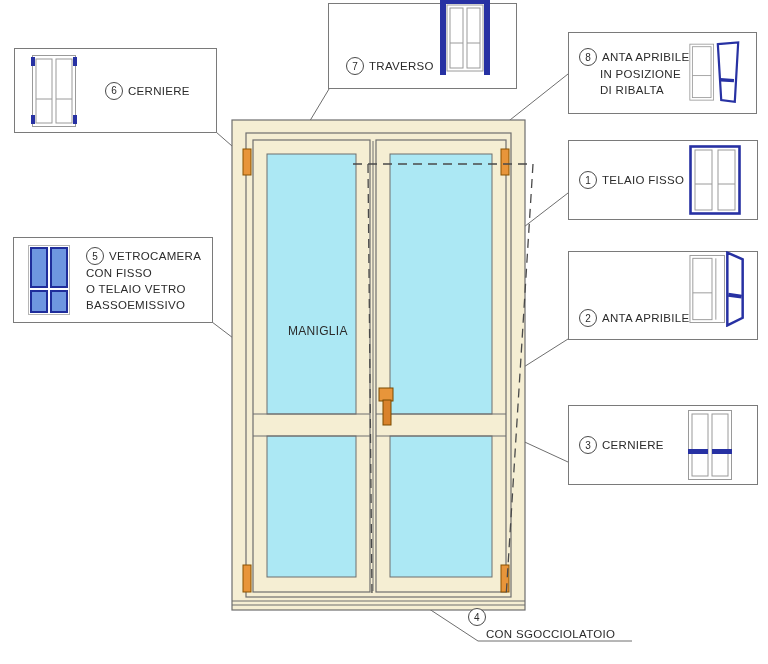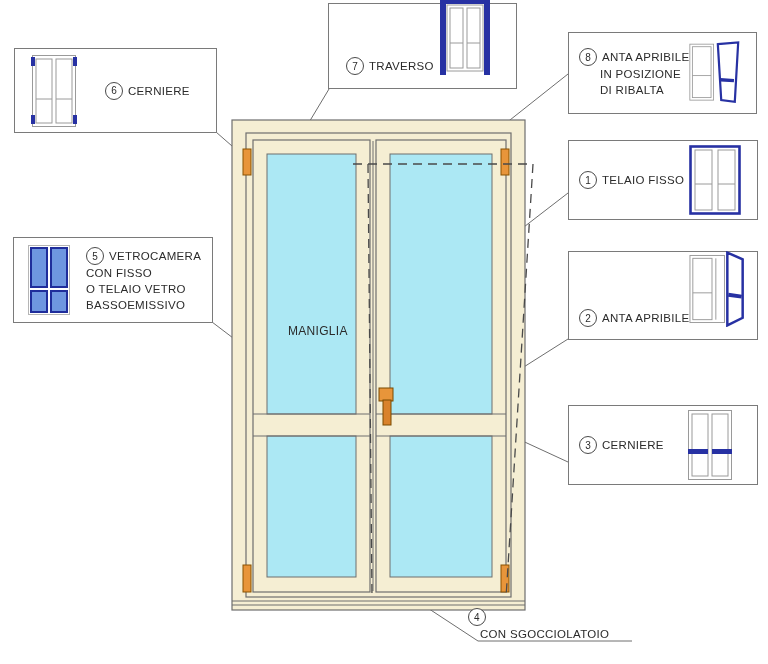--- a/index.html
+++ b/index.html
@@ -215,16 +215,16 @@
       <div class="label">BASSOEMISSIVO</div>
     </div>
   </div>
 
   <div class="freelabel" style="left:288px;top:324px;">MANIGLIA</div>
 
   <div class="freelabel" style="left:468px;top:608px;font-size:11.5px;">
     <div class="row">
       <span class="num">4</span>
     </div>
-    <div class="label" style="margin-left:12px;">CON SGOCCIOLATOIO</div>
+    <div class="label" style="margin-left:18px;">CON SGOCCIOLATOIO</div>
   </div>
 
 </div>
 
 </body></html>

